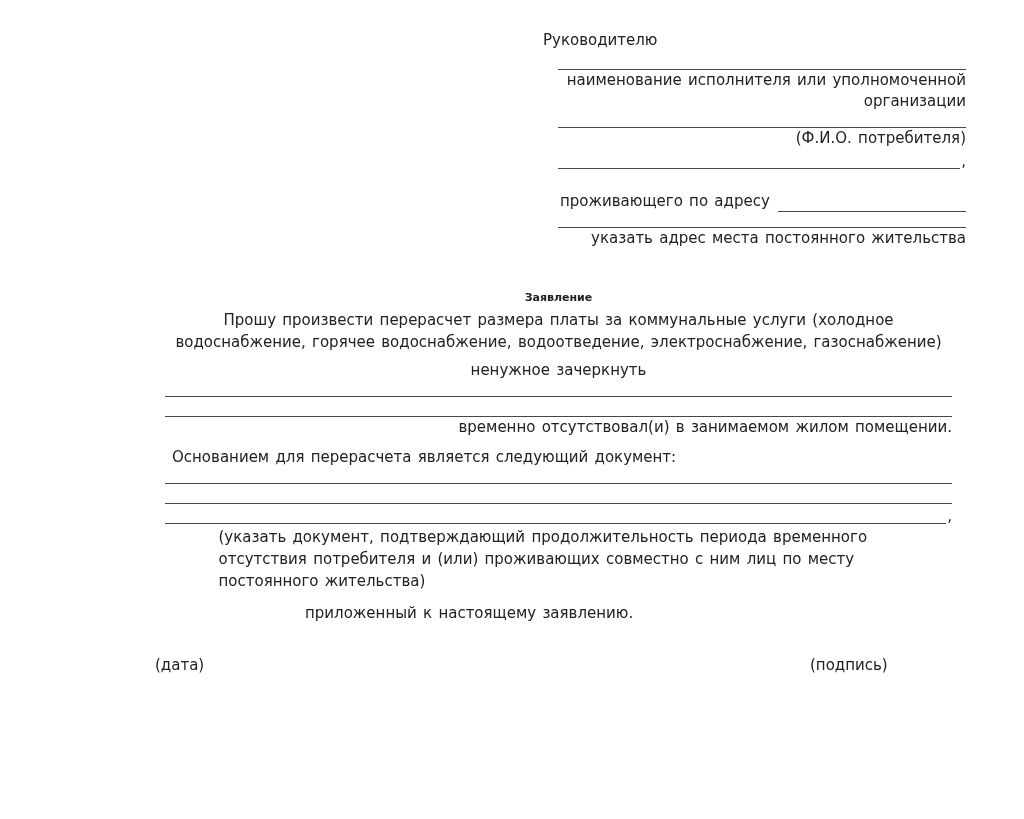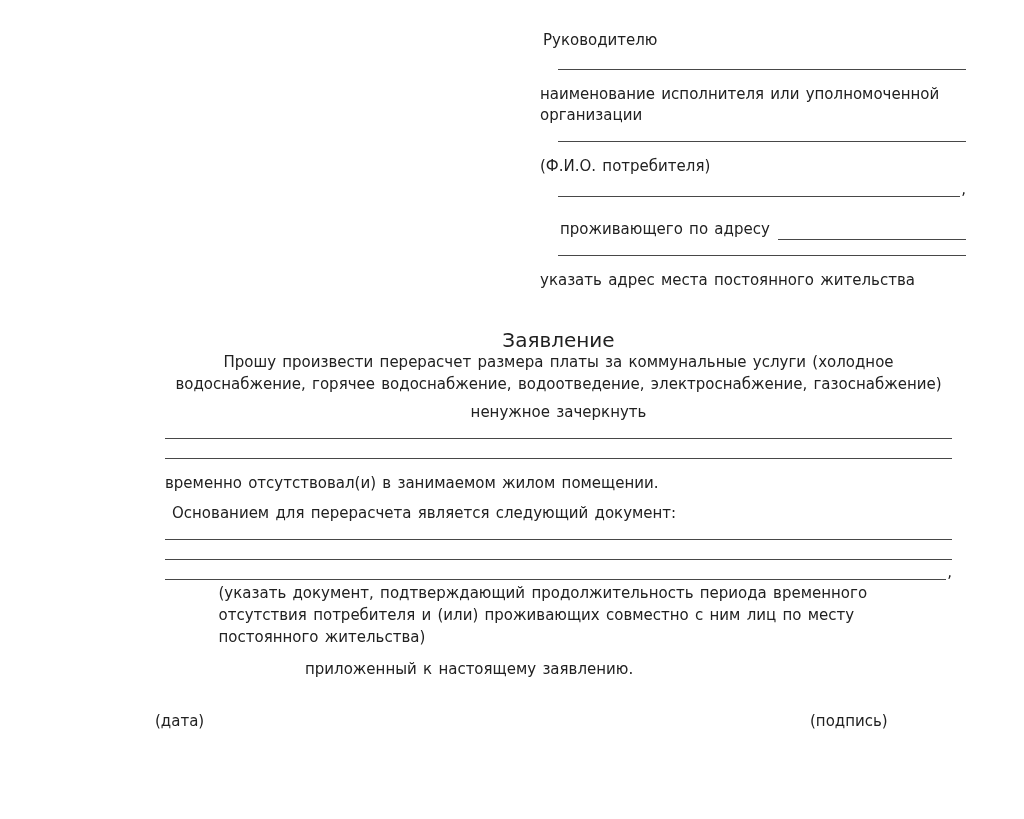--- a/index.html
+++ b/index.html
@@ -14,31 +14,31 @@
   .page { position: relative; width: 1024px; height: 819px; padding-top: 30px; }
 
   
   .header-block { margin-left: 540px; width: 426px; }
   .to-label { padding-left: 3px; line-height: 20px; }
   .h-line {
     margin-left: 18px; height: 20px;
     border-bottom: 1.5px solid #474747;
   }
   .h-line.short { height: 16px; }
-  .caption { text-align: left; line-height: 21px; margin-top: 14px; }
+  .caption { text-align: right; line-height: 21px; margin-top: 0; }
   .line-row { display: flex; align-items: flex-end; }
   .line-row .h-line, .line-row .w-line { flex: 1; }
   .comma { line-height: 16px; padding-left: 1px; }
   .address-row { display: flex; align-items: flex-end; margin-top: 19px; padding-left: 20px; height: 24px; }
   .address-row .label { line-height: 22px; white-space: nowrap; padding-right: 8px; }
   .inline-blank { flex: 1; border-bottom: 1.5px solid #474747; height: 22px; }
 
   
   .body-block { margin-left: 165px; width: 787px; }
-  .title { text-align: center; font-weight: normal; font-size: 20px; margin-top: 38px; line-height: 22px; }
+  .title { text-align: center; font-weight: bold; font-size: 11px; margin-top: 38px; line-height: 22px; }
   .request { text-align: center; line-height: 22px; }
   .strike-note { text-align: center; margin-top: 7px; line-height: 21px; }
 
   .period-row { display: flex; align-items: flex-end; margin-top: 30px; height: 24px; padding: 0 18px 0 25px; }
   .period-row .lbl { line-height: 22px; white-space: nowrap; }
   .blank-fixed { width: 160px; border-bottom: 1.5px solid #474747; height: 22px; margin: 0 0 0 8px; }
   .blank-flex { flex: 1; border-bottom: 1.5px solid #474747; height: 22px; }
   .period-row .to-lbl { margin-left: 14px; }
 
   .w-line { border-bottom: 1.5px solid #474747; height: 20px; }

